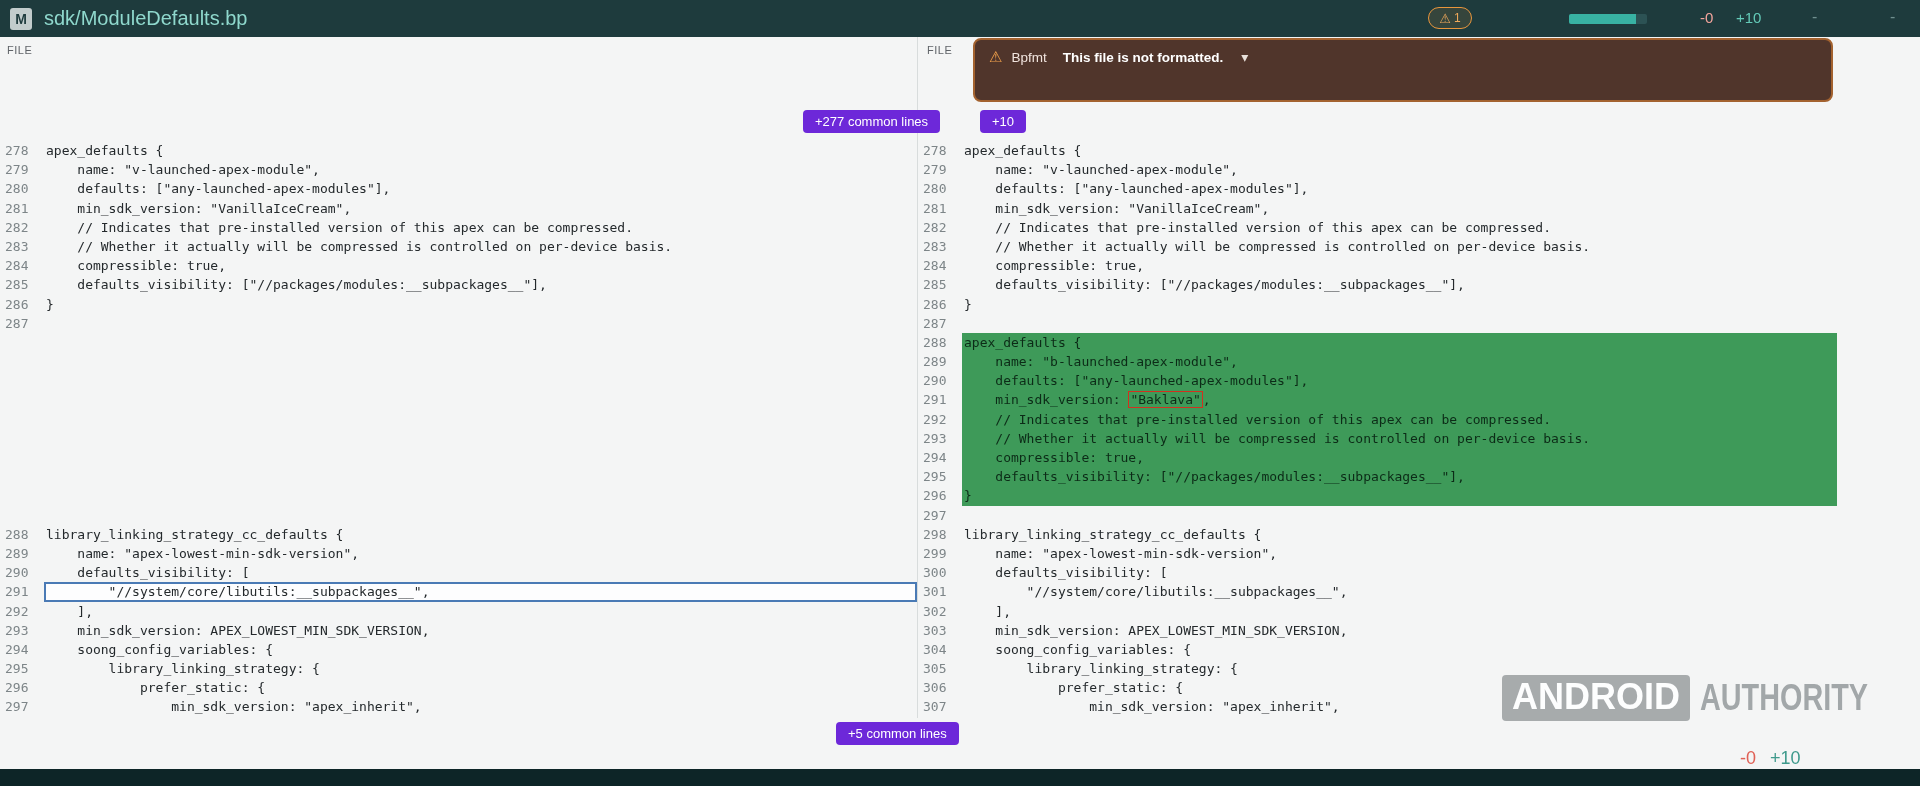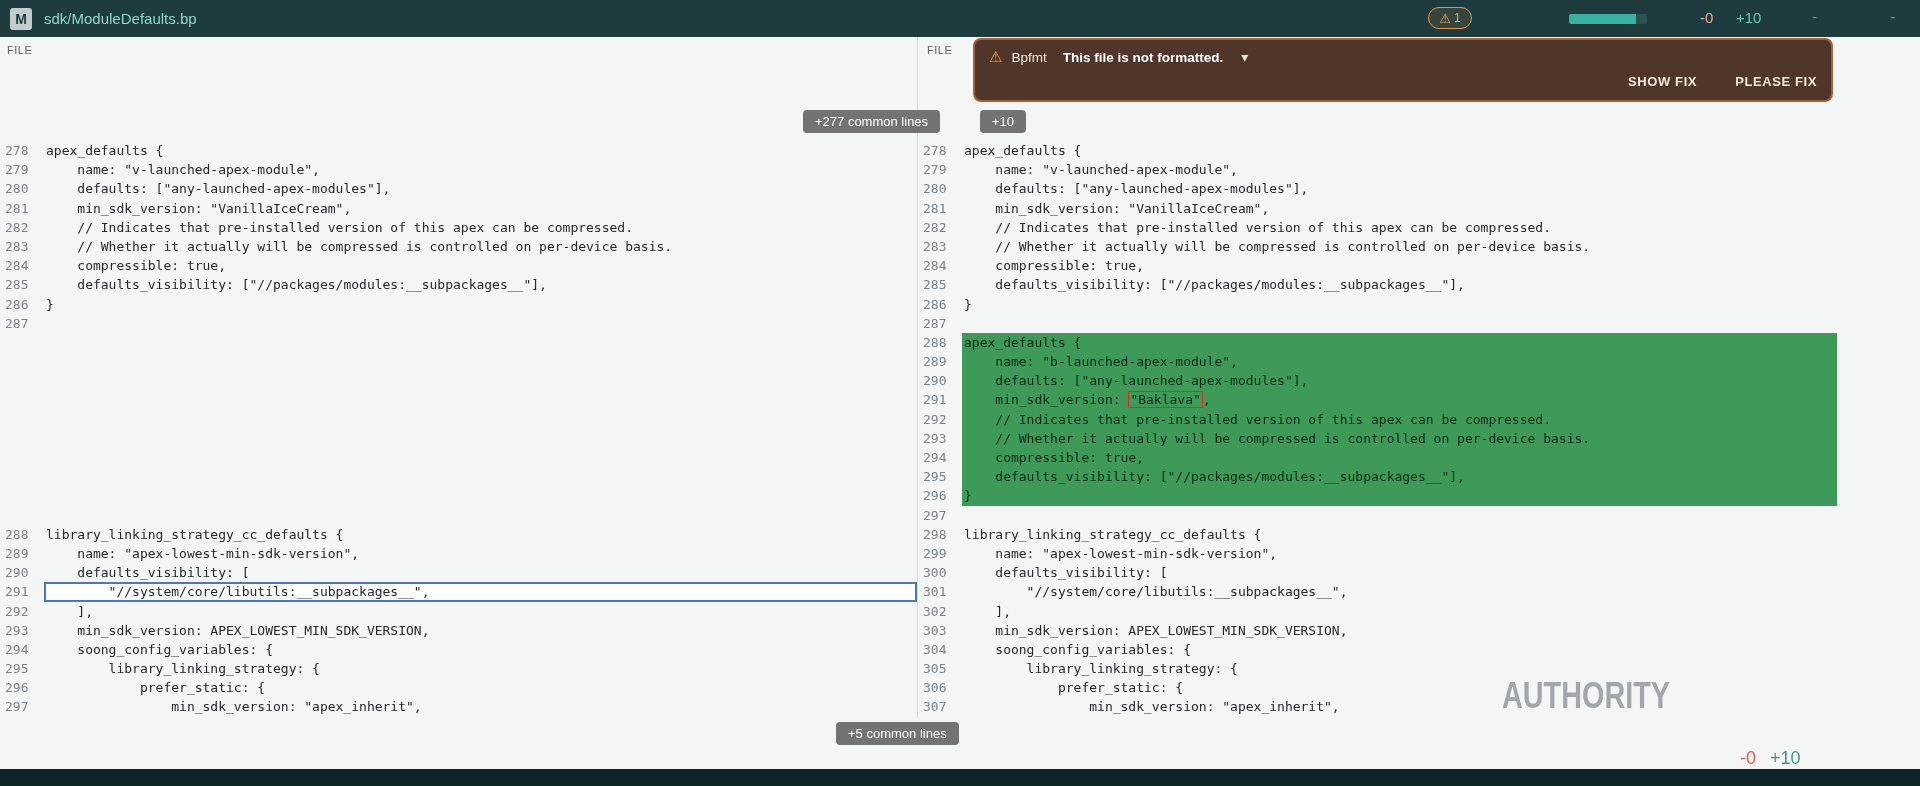--- a/index.html
+++ b/index.html
@@ -15,21 +15,21 @@
   
   .topbar {
     position:absolute; top:0; left:0; width:1920px; height:37px;
     background:#1e3b3d; display:flex; align-items:center;
   }
   .m-badge {
     margin-left:10px; width:22px; height:22px; border-radius:3px;
     background:#c2cccc; color:#1e3b3d; font-size:14px; font-weight:bold;
     display:flex; align-items:center; justify-content:center;
   }
-  .file-path { margin-left:12px; color:#8fd8cd; font-size:15px; cursor:pointer; }
+  .file-path { margin-left:12px; color:#8fd8cd; font-size:20px; cursor:pointer; }
   .warn-pill {
     position:absolute; left:1428px; top:7px; width:44px; height:22px;
     border:1px solid #e8963c; border-radius:11px; background:rgba(232,150,60,.12);
     display:flex; align-items:center; justify-content:center; gap:3px;
     color:#f0a85a; font-size:12px; cursor:pointer;
   }
   .warn-pill .tri { font-size:13px; line-height:1; }
   .progressbar {
     position:absolute; left:1569px; top:14px; width:78px; height:10px;
     background:#2c5254; border-radius:2px; overflow:hidden;
@@ -66,21 +66,21 @@
   .banner .chevron { color:#e8e0da; font-size:14px; margin-left:8px; flex:none; cursor:pointer; }
   .banner-row2 { display:flex; justify-content:flex-end; gap:38px; margin-top:8px; }
   .banner-btn {
     color:#f2e7df; font-size:13px; font-weight:bold; letter-spacing:.6px;
     background:none; border:none; cursor:pointer; font-family:"Liberation Sans",sans-serif;
   }
 
   
   .chip {
     position:absolute; height:23px; line-height:23px; padding:0 12px;
-    background:#737373; color:#ffffff; font-size:13px; border-radius:4px; cursor:pointer;
+    background:#6d28d9; color:#ffffff; font-size:13px; border-radius:4px; cursor:pointer;
   }
   .chip-common-top    { left:803px; top:110px; }
   .chip-added-top     { left:980px; top:110px; }
   .chip-common-bottom { left:836px; top:722px; }
 
   
   .diff {
     position:absolute; top:141px; left:0; width:1837px; height:577px;
     font-family:"DejaVu Sans Mono","Liberation Mono",monospace; font-size:13px;
   }
@@ -137,24 +137,20 @@
 <div class="file-label right">FILE</div>
 <div class="pane-divider-top"></div>
 
 <div class="banner">
   <div class="banner-row1">
     <span class="warn-icon">⚠</span>
     <span class="analyzer-name">Bpfmt</span>
     <span class="banner-title">This file is not formatted.</span>
     <span class="chevron">▾</span>
   </div>
-  <div class="banner-row2">
-    <button class="banner-btn">SHOW FIX</button>
-    <button class="banner-btn">PLEASE FIX</button>
-  </div>
 </div>
 
 <div class="chip chip-common-top">+277 common lines</div>
 <div class="chip chip-added-top">+10</div>
 <div class="chip chip-common-bottom">+5 common lines</div>
 
 <div class="diff">
   <div class="pane pane-left">
       <div class="row">
         <div class="gutter">278</div>
@@ -400,14 +396,15 @@
       </div>
     </div>
 </div>
 
 <div class="footer-stats">
   <span class="minus">-0</span><span class="plus">+10</span>
 </div>
 <div class="bottombar"></div>
 
 <div class="watermark">
+  <span class="wm-box">ANDROID</span>
   <span class="wm-text">AUTHORITY</span>
 </div>
 
 </body></html>

